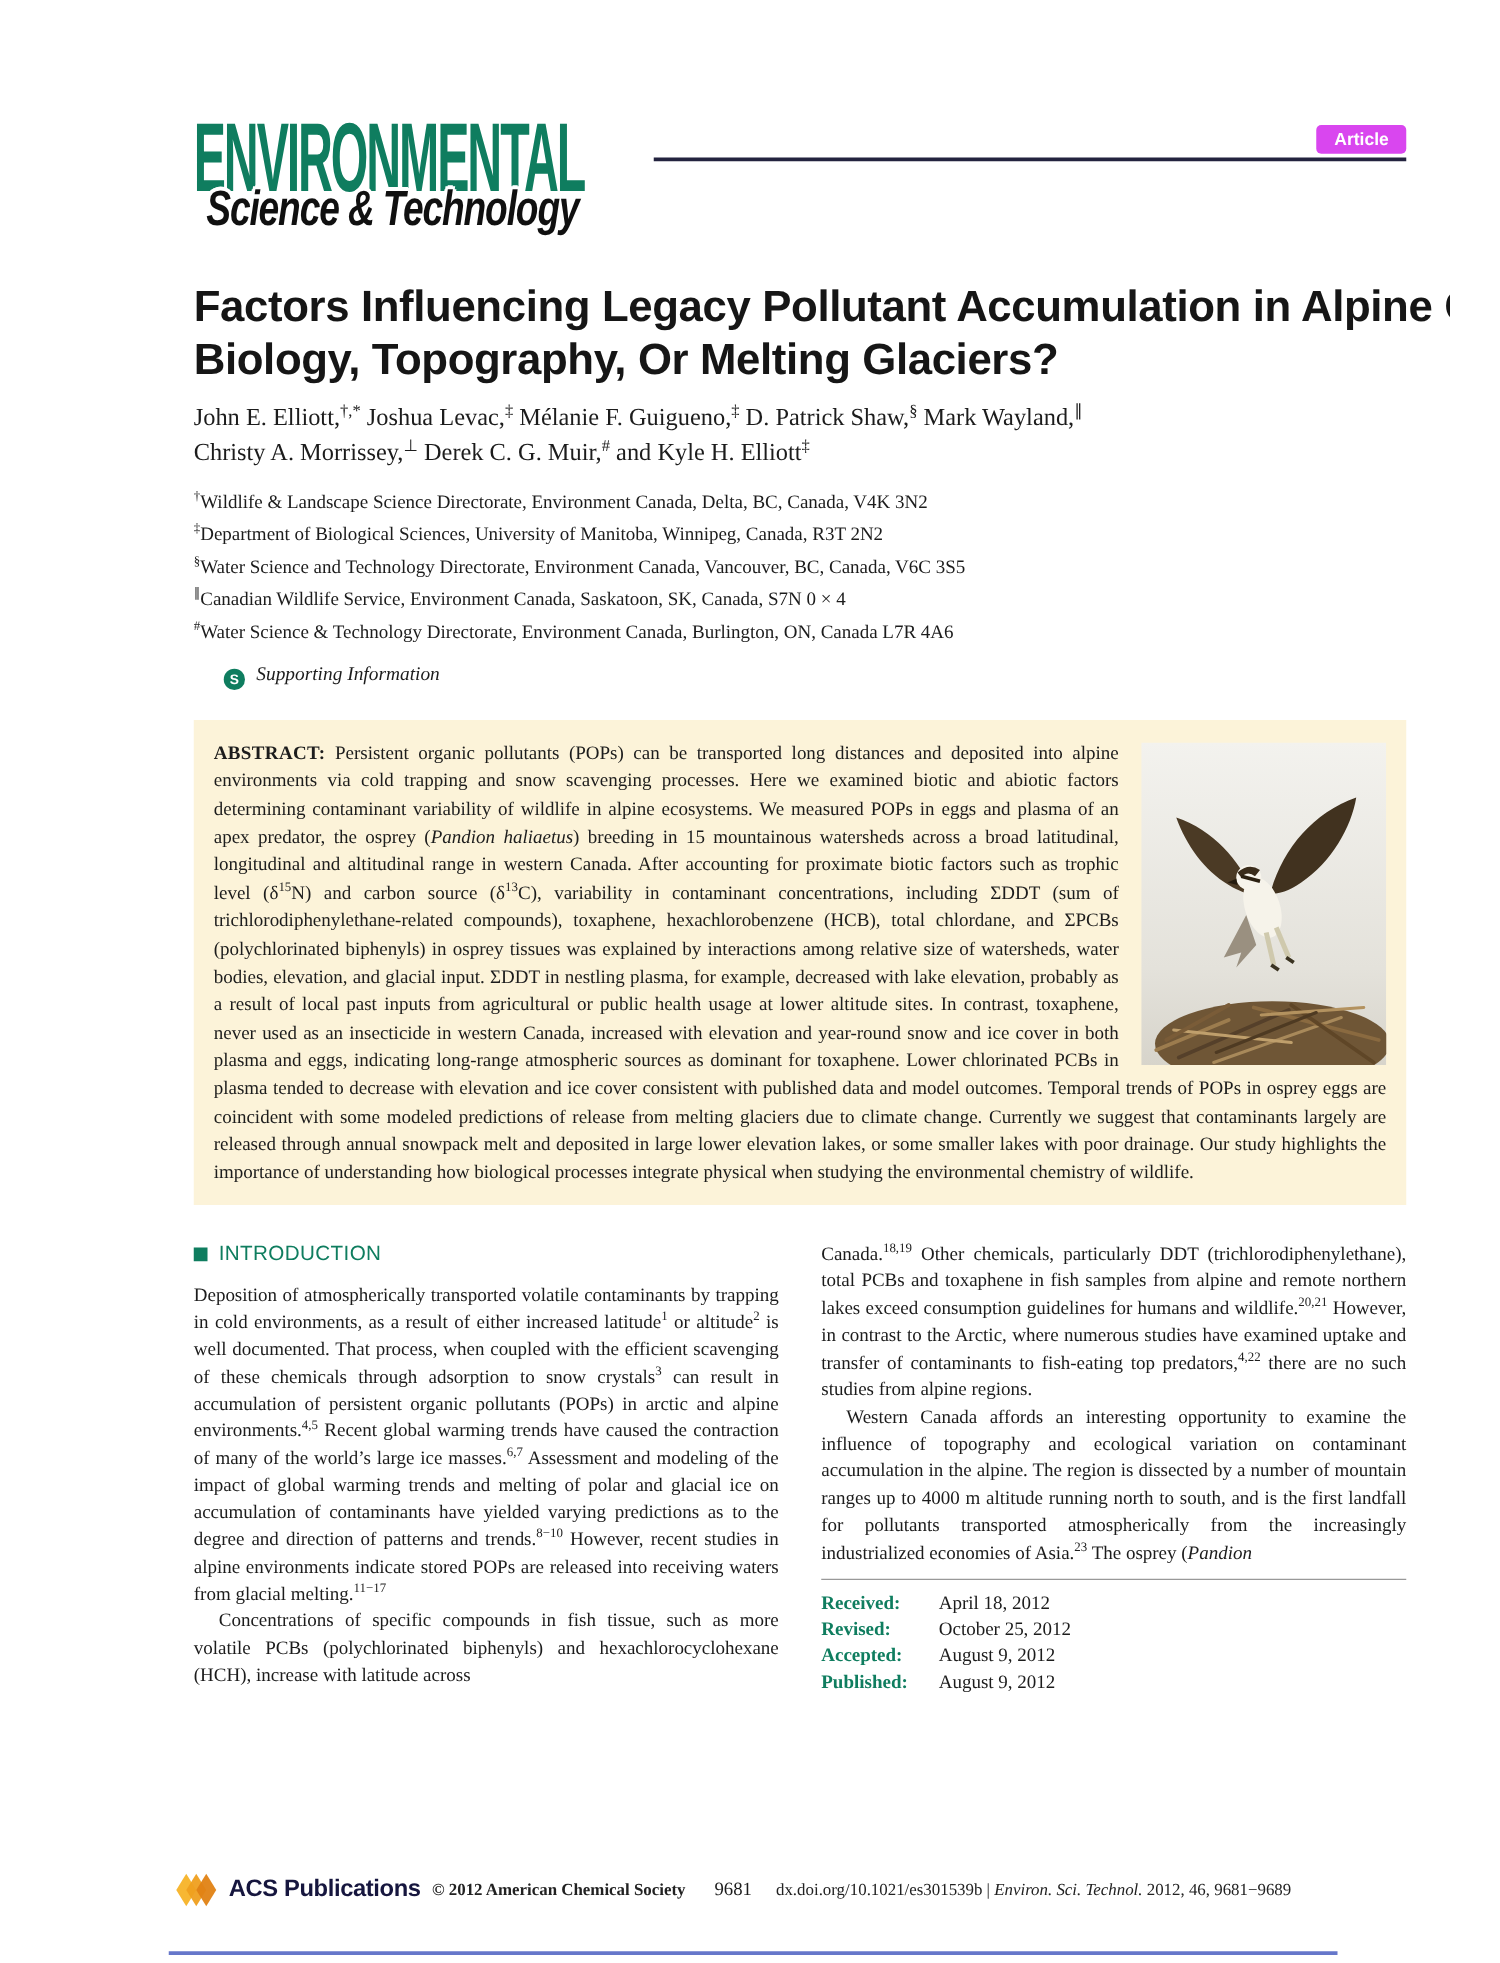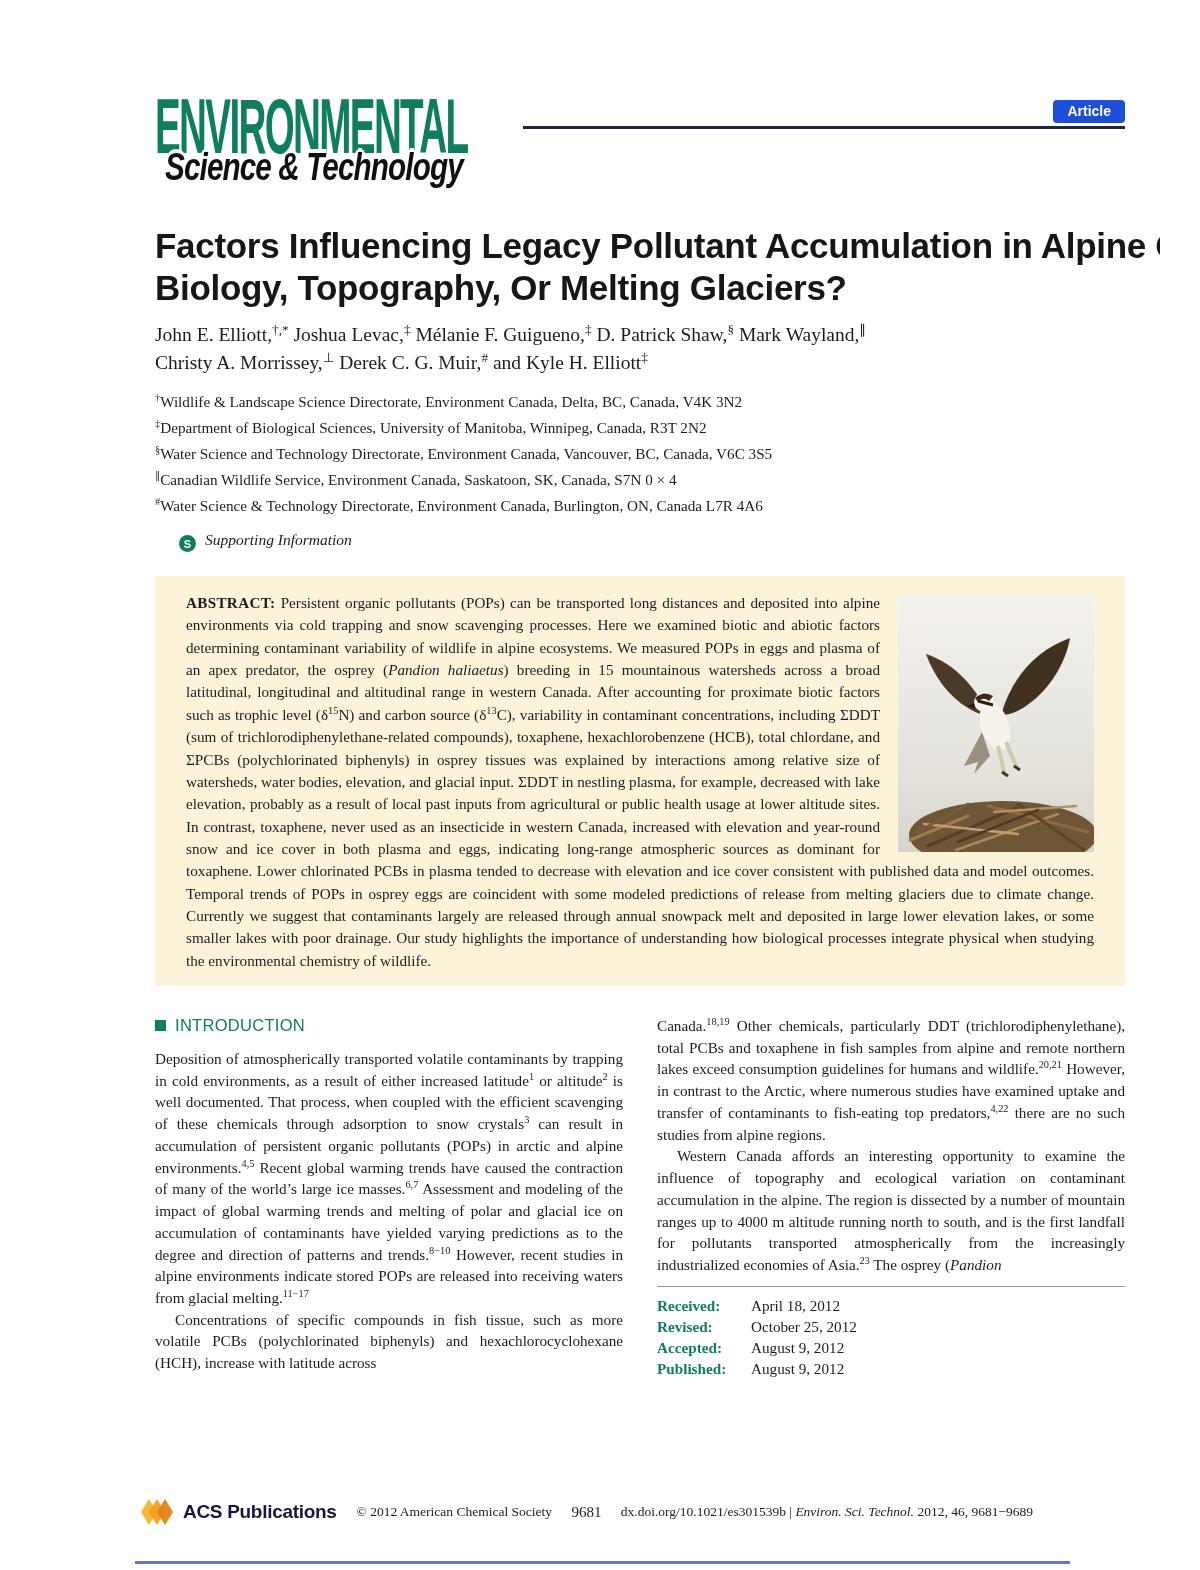--- a/index.html
+++ b/index.html
@@ -12,39 +12,39 @@
   .logo { position:relative; width:352px; height:124px; flex:none; }
   .logo-env { position:absolute; left:0; top:4px; font-family:"Liberation Sans", sans-serif;
     font-weight:900; font-size:46px; letter-spacing:-2px; color:#0f7d5f;
     transform:scale(0.84,1.7); transform-origin:0 0; white-space:nowrap; }
   .logo-sci { position:absolute; left:10px; top:68px; font-family:"Liberation Sans", sans-serif;
     font-weight:900; font-style:italic; font-size:33px; letter-spacing:-1px; color:#101010;
     transform:scale(0.9,1.2); transform-origin:0 0; white-space:nowrap;
     text-shadow:3px 0 0 #fff,-3px 0 0 #fff,0 3px 0 #fff,0 -3px 0 #fff,2px 2px 0 #fff,-2px -2px 0 #fff,2px -2px 0 #fff,-2px 2px 0 #fff; }
   .mast-right { flex:1; margin-left:16px; padding-top:24px; }
   .badge-row { display:flex; justify-content:flex-end; }
-  .badge { background:#1d4ed8; color:#fff; font-family:"Liberation Sans", sans-serif;
+  .badge { background:#d946ef; color:#fff; font-family:"Liberation Sans", sans-serif;
     font-size:14px; font-weight:bold; padding:3px 14px 4px; border-radius:4px; margin-bottom:3px; }
   .mast-rule { height:3px; background:#23233f; }
   .mast-url { text-align:right; font-size:15px; margin-top:7px; color:#222; }
 
   
   .title { margin-top:25px; font-family:"Liberation Sans", sans-serif; font-weight:bold;
     font-size:35px; line-height:1.2; color:#161616; letter-spacing:-0.3px; white-space:nowrap; }
   .authors { margin-top:12px; font-size:19.5px; line-height:1.42; }
   .affiliations { margin-top:13px; font-size:15.2px; line-height:1.7; }
   sup { font-size:68%; line-height:0; }
 
   .supporting { margin-top:12px; padding-left:24px; font-size:15.5px; font-style:italic; }
   .s-icon { display:inline-flex; width:17px; height:17px; border-radius:50%; background:#0f7d5f;
     color:#fff; font-style:normal; font-weight:bold; font-family:"Liberation Sans", sans-serif;
     font-size:11px; align-items:center; justify-content:center; margin-right:9px; vertical-align:-3px; }
 
   
-  .abstract { margin-top:24px; background:#fcf3d9; padding:16px 31px 14px; }
+  .abstract { margin-top:24px; background:#fcf3d9; padding:16px 16px 14px; }
   .abstract-figure { float:right; width:196px; height:258px; margin:2px 0 8px 18px; }
   .abstract-text { font-size:15.2px; line-height:1.47; text-align:justify; }
   .abstract-label { font-weight:bold; letter-spacing:0.3px; }
 
   
   .section-heading { margin-top:30px; font-family:"Liberation Sans", sans-serif; font-size:16.5px;
     font-weight:normal; color:#0f7d5f; letter-spacing:0.3px; display:flex; align-items:center; gap:9px; }
   .square { width:11px; height:11px; background:#0f7d5f; flex:none; }
   .columns { margin-top:13px; display:flex; gap:34px; }
   .col { width:468px; flex:none; font-size:15.2px; line-height:1.43; text-align:justify; }
@@ -53,21 +53,21 @@
 
   .dates { margin-top:10px; border-top:1.5px solid #999; padding-top:9px; font-size:15.2px; }
   .date-row { display:flex; line-height:1.38; }
   .date-label { color:#0f7d5f; font-weight:bold; width:94px; flex:none; }
 
   
   .footer { position:absolute; left:100px; right:127px; bottom:44px; display:flex; align-items:center; font-size:13.5px; }
   .acs-logo { display:inline-flex; align-items:center; }
   .acs-text { font-family:"Liberation Sans", sans-serif; font-weight:800; font-size:19px;
     color:#16163e; margin-left:7px; letter-spacing:-0.3px; }
-  .copyright { margin-left:20px; color:#222; }
+  .copyright { margin-left:9px; color:#222;font-weight:bold; }
   .page-number { position:absolute; left:50%; transform:translateX(-50%); font-size:15px; }
   .citation { margin-left:auto; color:#222; }
   .bottom-line { position:absolute; left:95px; right:90px; bottom:6px; height:3px; background:#4b5fc1; opacity:0.85; }
 </style>
 </head>
 <body>
 
 <div class="page">
   <div class="content">
 

